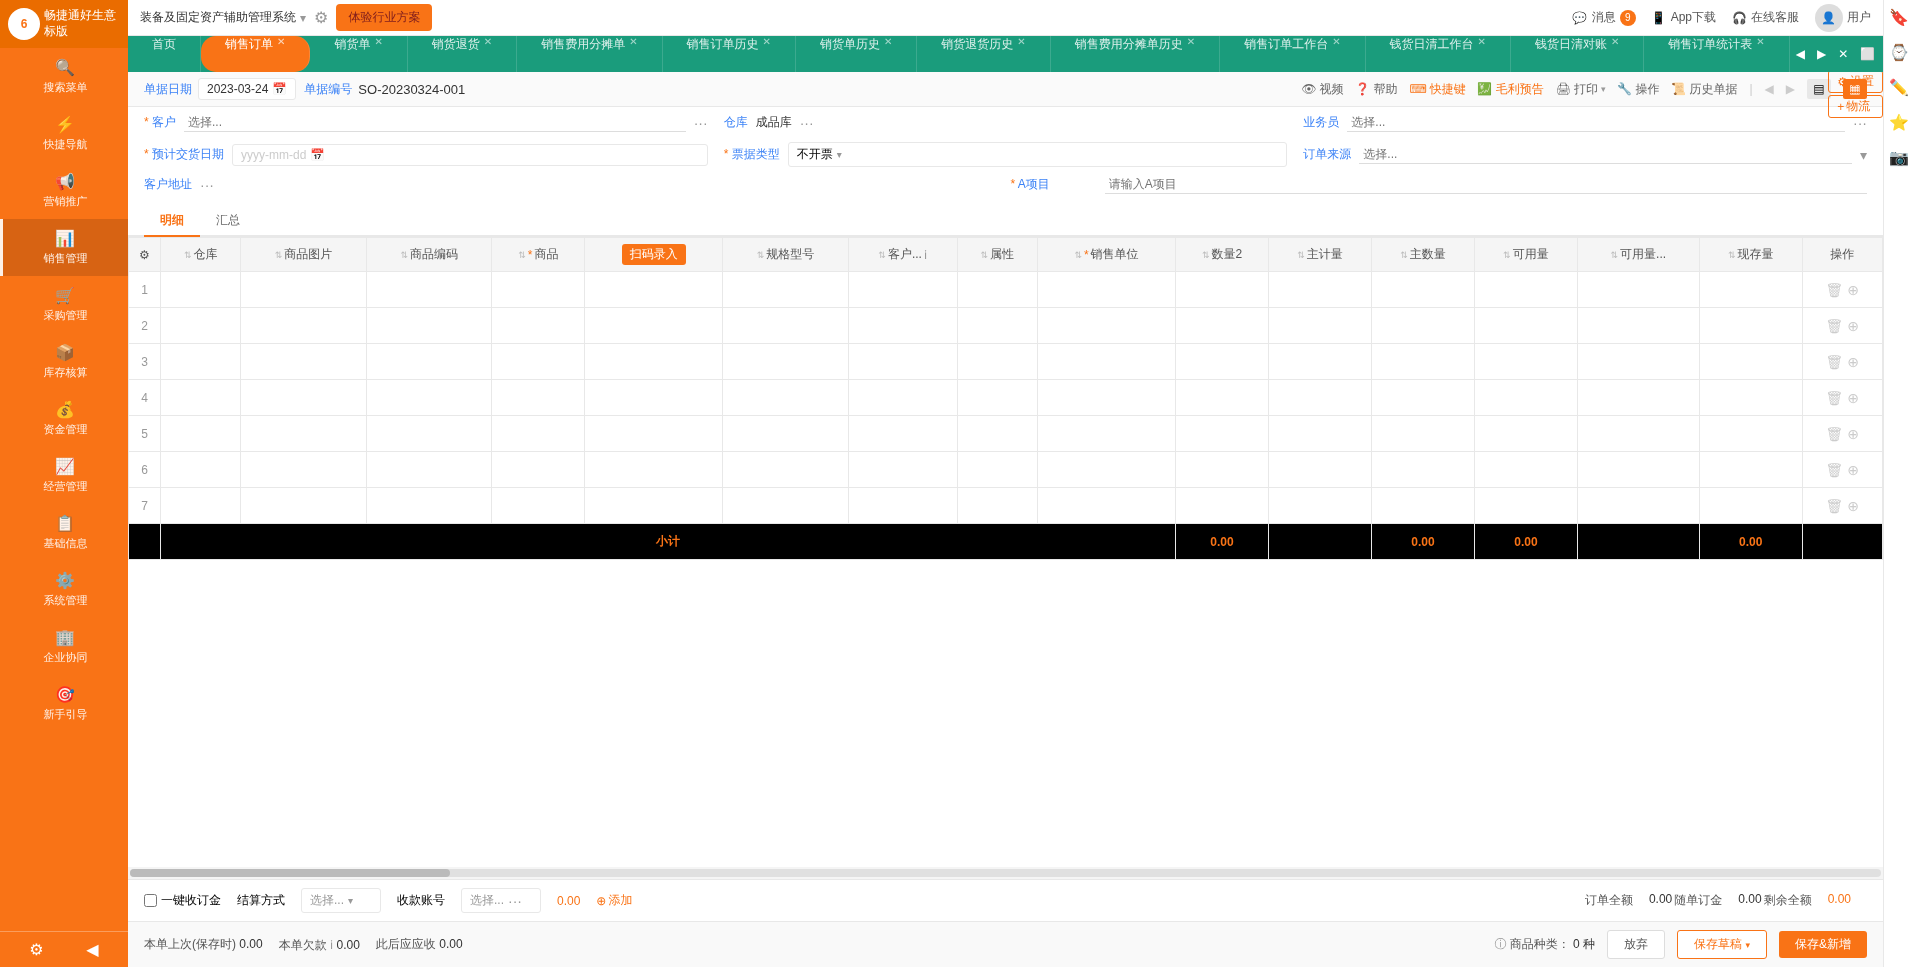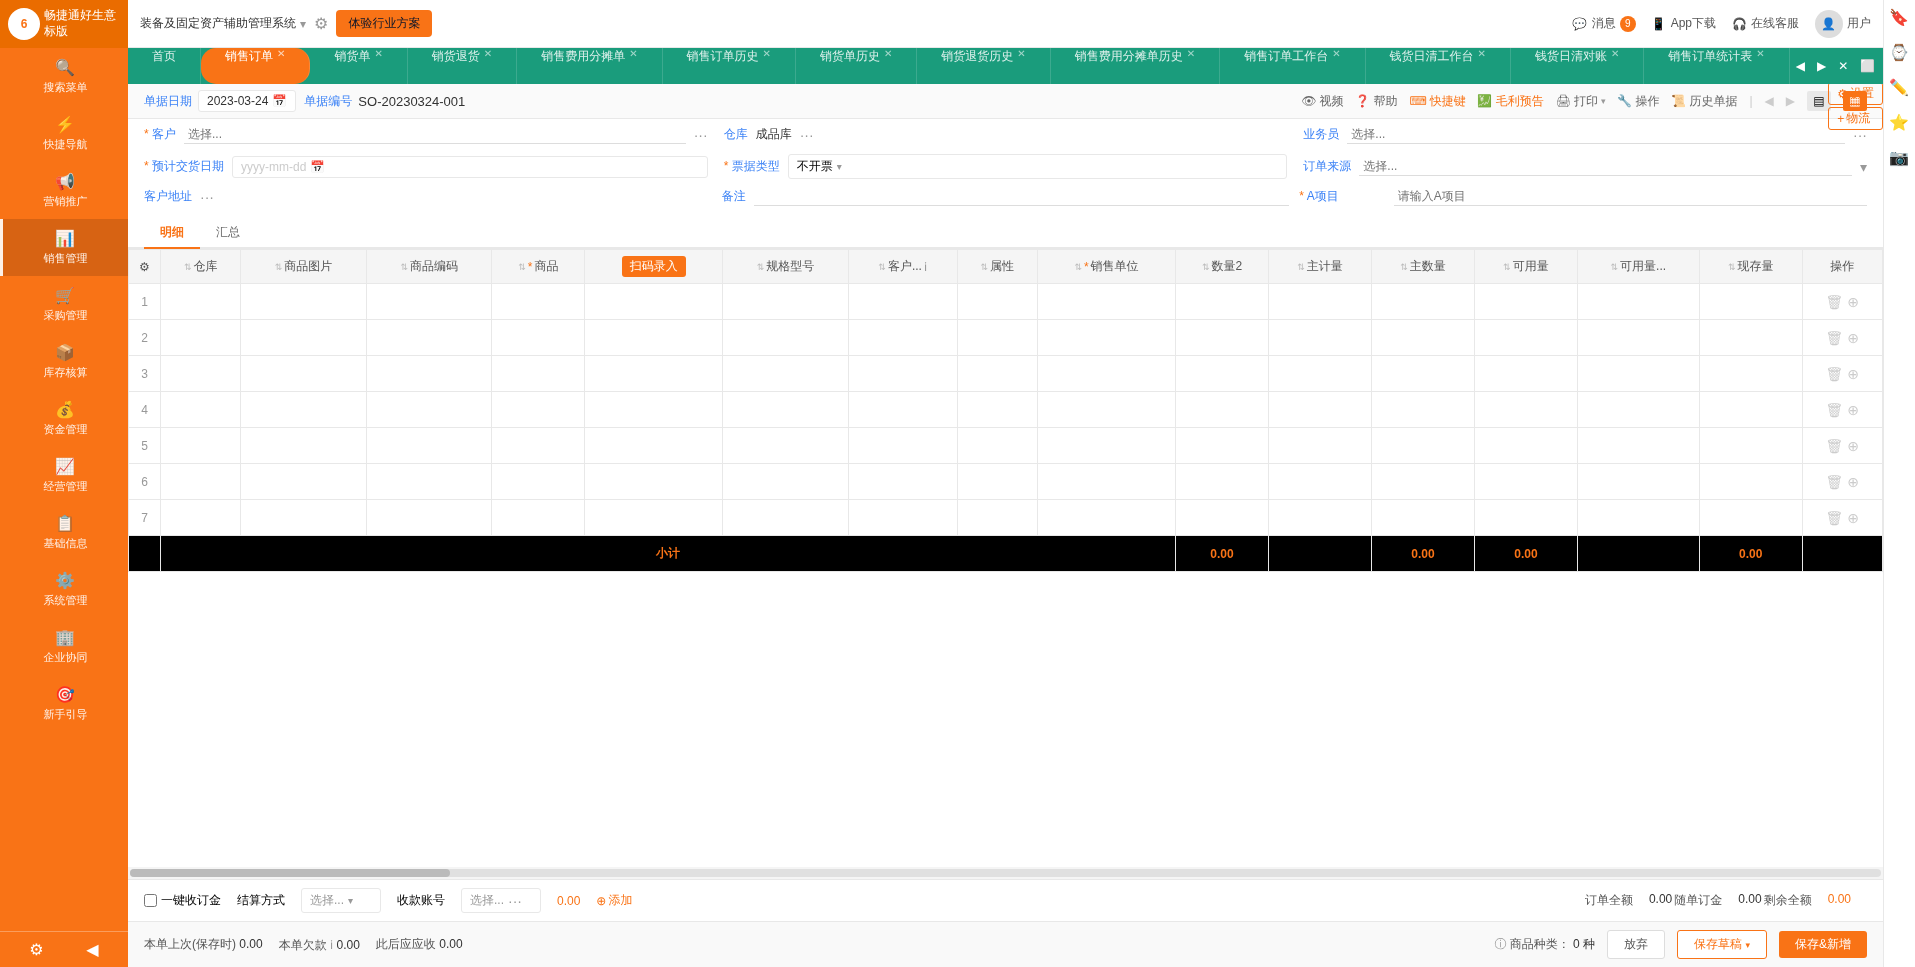--- a/index.html
+++ b/index.html
@@ -70,39 +70,39 @@
     
     .main {
       flex: 1;
       display: flex;
       flex-direction: column;
       overflow: hidden;
     }
 
     
     .top-header {
-      height: 48px;
+      height: 36px;
       background: white;
       display: flex;
       align-items: center;
       padding: 0 12px;
       gap: 8px;
       border-bottom: 1px solid #e8e8e8;
       flex-shrink: 0;
     }
     .system-title {
       font-size: 13px;
       color: #333;
       display: flex;
       align-items: center;
       gap: 4px;
     }
     .solution-btn {
       background: #f97316;
-      color: #0f172a;
+      color: #7f1d1d;
       border: none;
       padding: 5px 12px;
       border-radius: 4px;
       cursor: pointer;
       font-size: 12px;
     }
     .header-right {
       margin-left: auto;
       display: flex;
       align-items: center;
@@ -667,24 +667,20 @@
           <span class="dots-btn">▾</span>
         </div>
       </div>
 
       <div class="form-row" style="padding: 4px 16px; gap: 10px;">
         <div class="form-field">
           <span class="form-label">客户地址</span>
           <span class="dots-btn">···</span>
         </div>
         <div class="form-field">
-          <span class="form-label">备注</span>
-          <input class="form-input" type="text" style="flex: 1 1 0%;">
-        </div>
-        <div class="form-field">
           <span class="form-label required">A项目</span>
           <input class="form-input" type="text" style="flex: 1 1 0%; margin-left: 47px;" placeholder="请输入A项目">
         </div>
       </div>
 
     </div>
 
     <div class="detail-tabs">
       <div class="detail-tab active">
         <span>明细</span>

